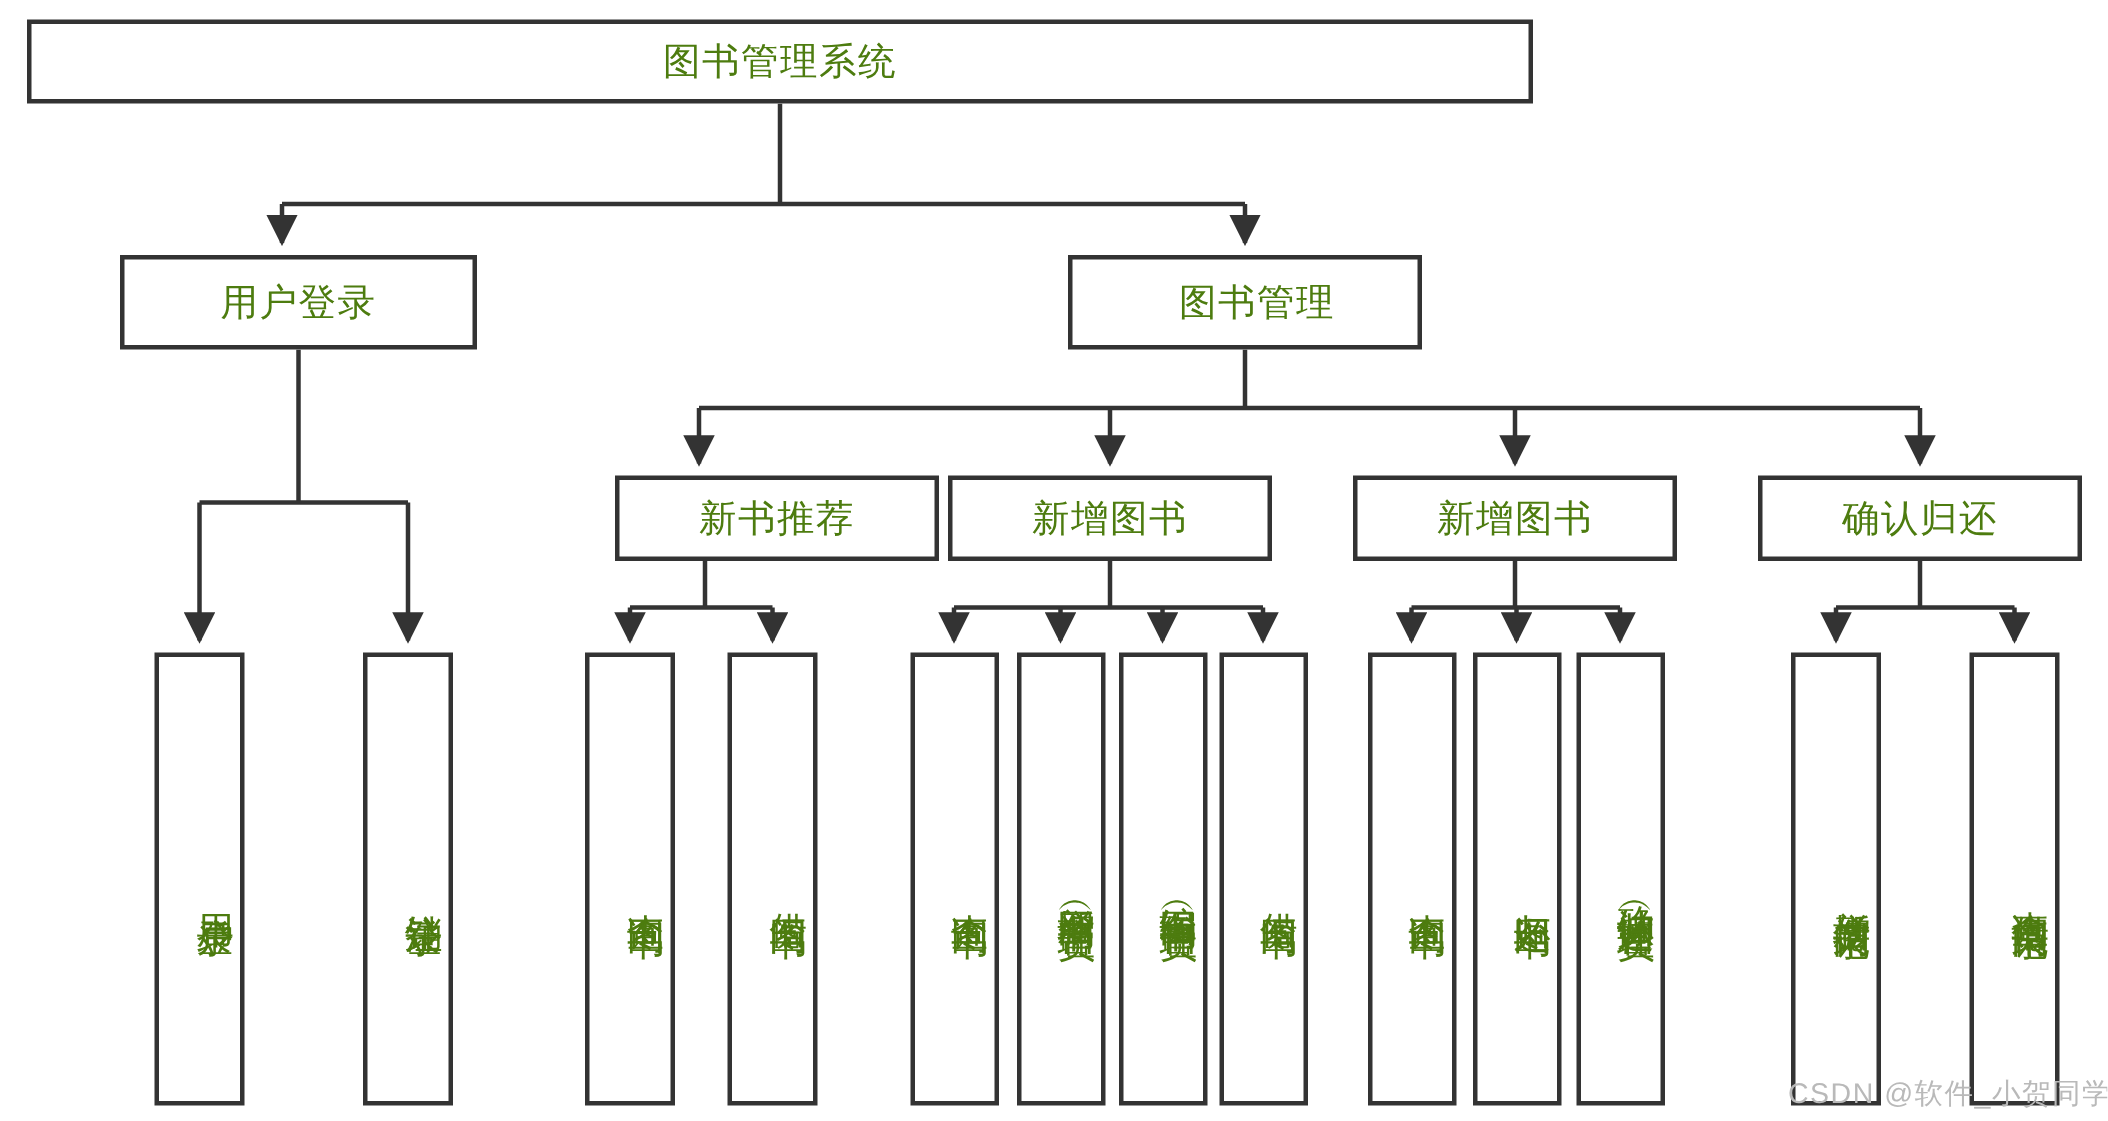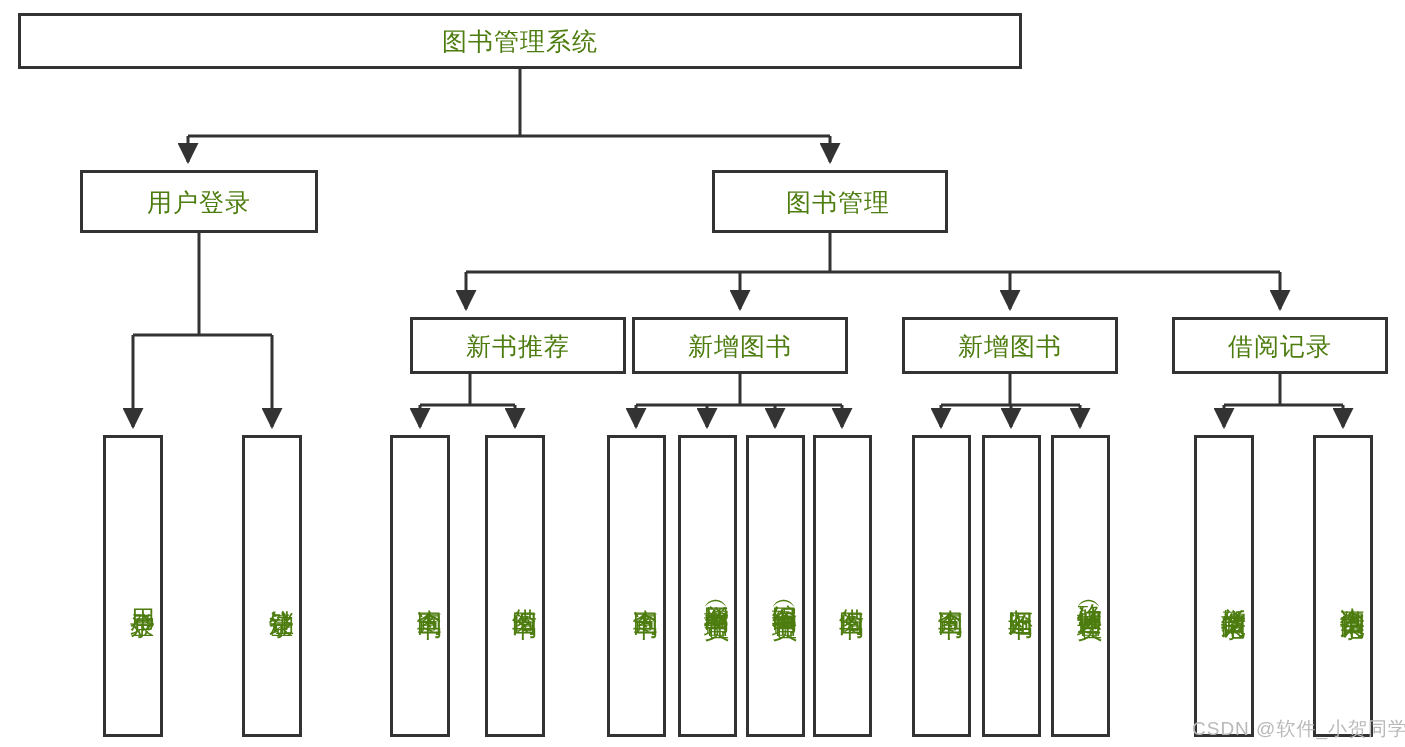--- a/index.html
+++ b/index.html
@@ -132,21 +132,21 @@
   <div class="node horiz" style="left:362px; top:317px; width:216px; height:57px;margin-left:48px;">
     <span>新书推荐</span>
   </div>
   <div class="node horiz" style="left:632px; top:317px; width:216px; height:57px;">
     <span>新增图书</span>
   </div>
   <div class="node horiz" style="left:902px; top:317px; width:216px; height:57px;">
     <span>新增图书</span>
   </div>
   <div class="node horiz" style="left:1172px; top:317px; width:216px; height:57px;">
-    <span>借阅记录</span>
+    <span>确认归还</span>
   </div>
 
   <div class="node vert" style="left:103px; top:435px; width:60px; height:302px;">
     <span class="vlabel">用户登录</span>
   </div>
   <div class="node vert" style="left:242px; top:435px; width:60px; height:302px;">
     <span class="vlabel">注销登录</span>
   </div>
 
   <div class="node vert" style="left:390px; top:435px; width:60px; height:302px;">

